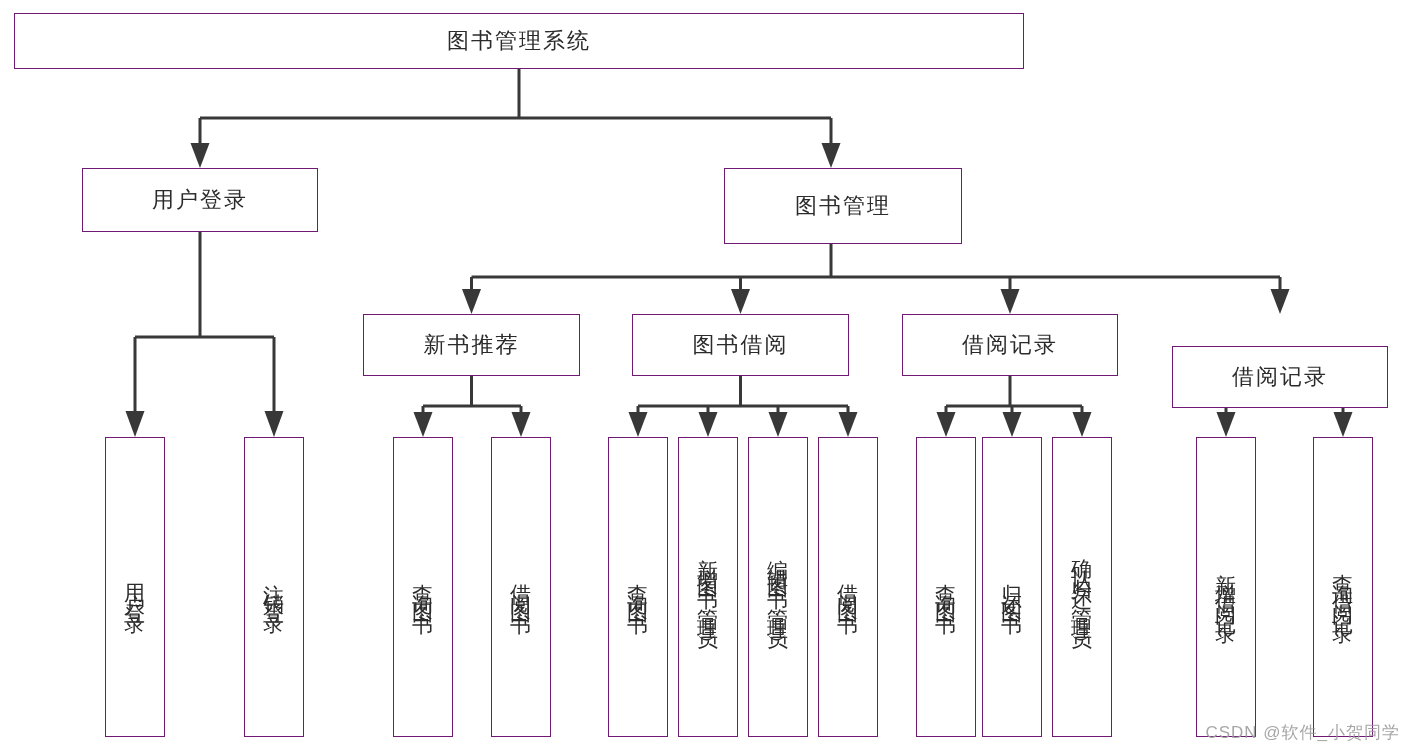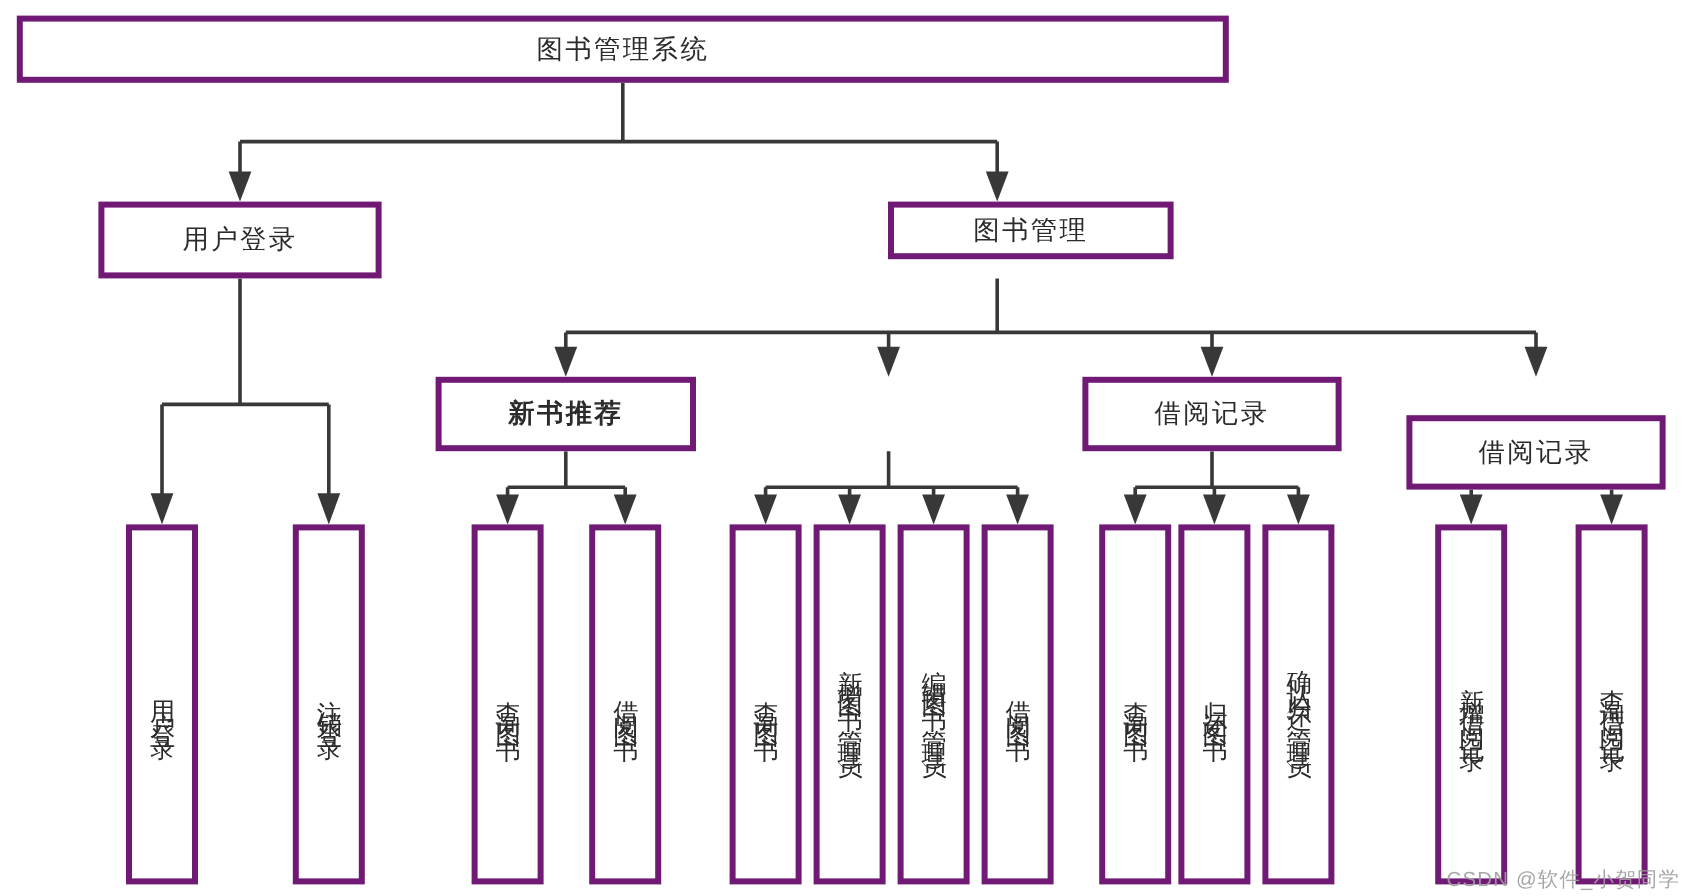--- a/index.html
+++ b/index.html
@@ -11,21 +11,21 @@
     font-family: "Liberation Sans", sans-serif;
     overflow: hidden;
   }
   .wires { position: absolute; left: 0; top: 0; width: 1405px; height: 747px; }
   .wires path { stroke: #383838; stroke-width: 3; fill: none; }
   .wires polygon { fill: #383838; stroke: none; }
   .box {
     position: absolute;
     box-sizing: border-box;
     background: #ffffff;
-    border: 5px solid #701a75;
+    border: 1px solid #701a75;
     display: flex;
     align-items: center;
     justify-content: center;
     color: #2b2b2b;
   }
   .h-label {
     font-size: 22px;
     letter-spacing: 2px;
     white-space: nowrap;
   }
@@ -103,26 +103,29 @@
     </g>
   </svg>
 
   <div class="box" style="left:14px; top:13px; width:1010px; height:56px;">
     <span class="h-label">图书管理系统</span>
   </div>
 
   <div class="box" style="left:82px; top:168px; width:236px; height:64px;">
     <span class="h-label">用户登录</span>
   </div>
-  <div class="box" style="left:740px; top:168px; width:238px; height:48px;">
+  <div class="box" style="left:724px; top:168px; width:238px; height:76px;">
     <span class="h-label">图书管理</span>
   </div>
 
-  <div class="box" style="left:363px; top:314px; width:217px; height:62px;font-weight:bold;">
+  <div class="box" style="left:363px; top:314px; width:217px; height:62px;">
     <span class="h-label">新书推荐</span>
+  </div>
+  <div class="box" style="left:632px; top:314px; width:217px; height:62px;">
+    <span class="h-label">图书借阅</span>
   </div>
   <div class="box" style="left:902px; top:314px; width:216px; height:62px;">
     <span class="h-label">借阅记录</span>
   </div>
   <div class="box" style="left:1172px; top:314px; width:216px; height:62px;margin-top:32px;">
     <span class="h-label">借阅记录</span>
   </div>
 
   <div class="box" style="left:105px; top:437px; width:60px; height:300px;">
     <span class="v-label">用户登录</span>

